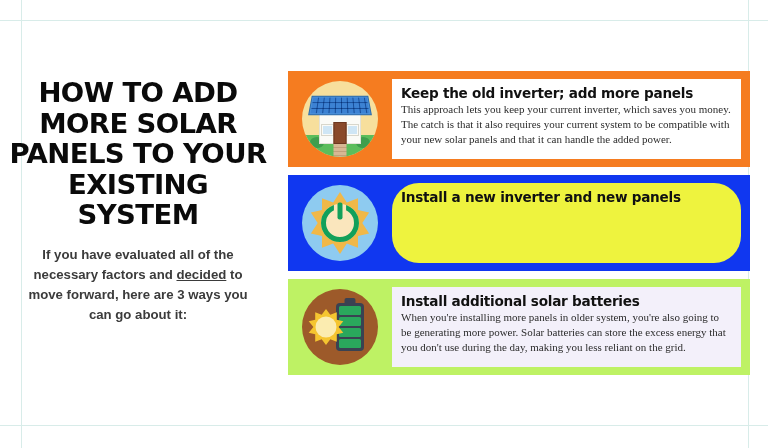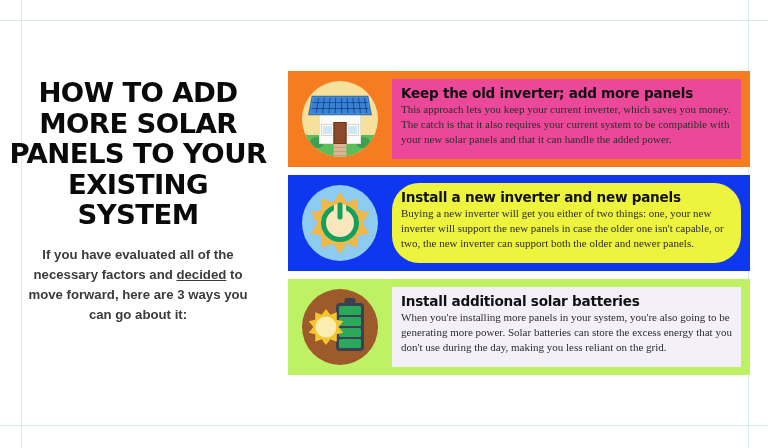--- a/index.html
+++ b/index.html
@@ -95,21 +95,21 @@
   .ic3 { background: #9d5a2a; }
 
   .panel {
     flex: 1 1 auto;
     align-self: stretch;
     margin: 8px 9px 8px 0;
     padding: 6px 9px 5px 9px;
     box-sizing: border-box;
     overflow: hidden;
   }
-  .panel-1 { background: #ec4899; }
+  .panel-1 { background: #ffffff; }
   .panel-2 { background: #eef33e; border-radius: 27px; }
   .panel-3 { background: #f3f0fa; }
 
   .card-title {
     font-family: "DejaVu Sans", sans-serif;
     font-weight: 900;
     font-size: 13.6px;
     line-height: 1.2;
     letter-spacing: -0.25px;
     color: #111111;
@@ -317,21 +317,20 @@
       <div class="sunburst">
         <div class="sun-ray-grp"></div>
         <div class="sun-core"></div>
         <div class="pwr-ring"></div>
         <div class="pwr-bar"></div>
       </div>
     </div>
   </div>
   <div class="panel panel-2">
     <div class="card-title">Install a new inverter and new panels</div>
-    <div class="card-body">Buying a new inverter will get you either of two things: one, your new inverter will support the new panels in case the older one isn't capable, or two, the new inverter can support both the older and newer panels.</div>
   </div>
 </div>
 
 <div class="card card-3">
   <div class="icon-wrap">
     <div class="icon-circle ic3">
       <div class="batt">
         <div class="batt-cap"></div>
         <div class="batt-cells">
           <div class="batt-cell"></div>
@@ -341,15 +340,15 @@
         </div>
       </div>
       <div class="sun-small">
         <div class="sun-small-rays"></div>
         <div class="sun-small-core"></div>
       </div>
     </div>
   </div>
   <div class="panel panel-3">
     <div class="card-title">Install additional solar batteries</div>
-    <div class="card-body">When you're installing more panels in your system, you're also going to be generating more power. Solar batteries can store the excess energy that you don't use during the day, making you less reliant on the grid.</div>
+    <div class="card-body">When you're installing more panels in older system, you're also going to be generating more power. Solar batteries can store the excess energy that you don't use during the day, making you less reliant on the grid.</div>
   </div>
 </div>
 
 </body></html>

